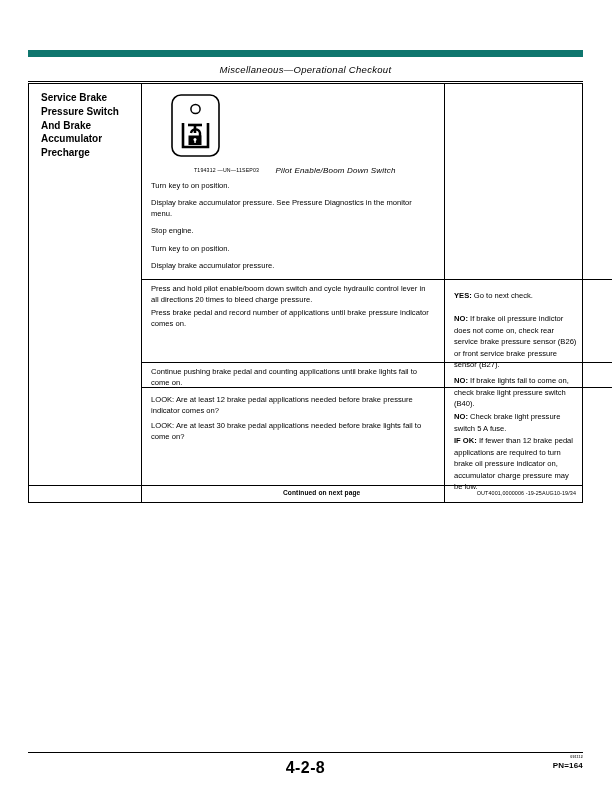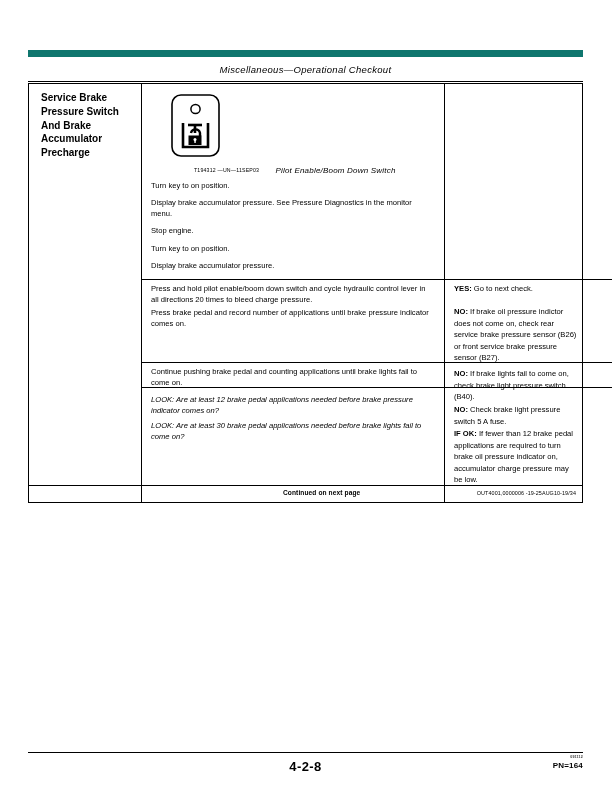--- a/index.html
+++ b/index.html
@@ -101,21 +101,21 @@
   }
 
   .steps {
     padding: 6px 10px 0 9px;
   }
   .step {
     font-size: 7.6px;
     line-height: 1.42;
     margin-bottom: 6.5px;
   }
-  .step.italic { font-style: italic; }
+  .step.italic { }
   .step.tight { margin-bottom: 0; }
 
   
   .block-row {
     position: absolute;
     left: 113px;
     width: 302px;
     box-sizing: border-box;
     padding: 0 10px 0 9px;
   }
@@ -133,20 +133,21 @@
     top: 0;
     width: 139px;
     box-sizing: border-box;
     padding: 0 9px 0 9px;
   }
   .answer {
     position: absolute;
     font-size: 7.6px;
     line-height: 1.52;
     padding-right: 6px;
+    margin-top: 7px;
   }
   .answer b { font-weight: bold; }
 
   
   .table-footer {
     position: absolute;
     left: 0;
     right: 0;
     bottom: 0;
     height: 16px;
@@ -176,21 +177,21 @@
     width: 555px;
     border-top: 1px solid #000;
     height: 34px;
   }
   .page-number {
     position: absolute;
     left: 0;
     right: 0;
     top: 6px;
     text-align: center;
-    font-size: 13px;
+    font-size: 16px;
     font-weight: bold;
     letter-spacing: 0.4px;
   }
   .footer-right {
     position: absolute;
     right: 0;
     top: 3px;
     text-align: right;
     width: 120px;
     font-weight: bold;

